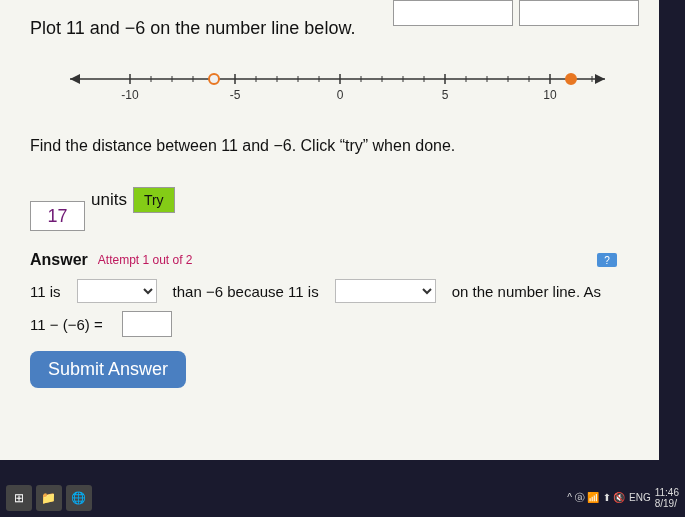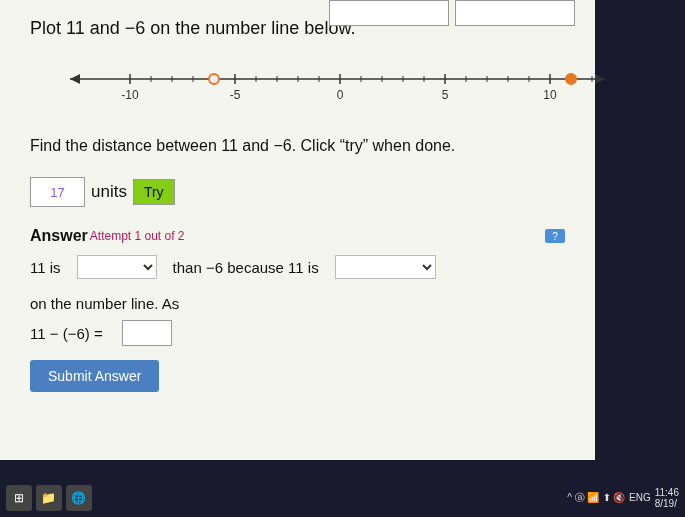--- a/index.html
+++ b/index.html
@@ -8,22 +8,22 @@
       font-family: Arial, sans-serif;
       width: 685px;
       height: 517px;
       overflow: hidden;
       position: relative;
     }
 
     .main-content {
       background: #f5f5f0;
       margin: 0;
-      padding: 18px 30px 20px 30px;
-      width: 595px;
+      padding: 18px 42px 20px 30px;
+      width: 659px;
       min-height: 460px;
       position: relative;
     }
 
     .problem-title {
       font-size: 18px;
       color: #111;
       margin-bottom: 18px;
       font-weight: normal;
     }
@@ -37,38 +37,39 @@
 
     .number-line-svg {
       width: 580px;
       height: 55px;
     }
 
     
     .find-distance {
       font-size: 16px;
       color: #111;
-      margin-bottom: 22px;
+      margin-bottom: 14px;
     }
 
     .answer-row {
       display: flex;
       align-items: center;
       gap: 6px;
       margin-bottom: 20px;
     }
 
     .answer-input {
       width: 55px;
       height: 30px;
       border: 1px solid #999;
       text-align: center;
-      font-size: 13px;
+      font-size: 18px;
       background: #fff;
-      color: #8b5cf6;
+      color: #701a75;
+      margin-top: 32px;
     }
 
     .units-label {
       font-size: 17px;
       color: #111;
     }
 
     .try-btn {
       border: 1px solid #999;
       background: #84cc16;
@@ -78,21 +79,21 @@
       color: #111;
     }
 
     .answer-section {
       margin-bottom: 12px;
     }
 
     .answer-header {
       display: flex;
       align-items: center;
-      gap: 2px;
+      gap: 10px;
       margin-bottom: 10px;
     }
 
     .answer-label {
       font-size: 16px;
       font-weight: bold;
       color: #111;
     }
 
     .attempt-text {
@@ -155,23 +156,23 @@
       text-align: center;
       font-size: 14px;
       background: #fff;
     }
 
     .submit-btn {
       background: #4a7fc1;
       color: #fff;
       border: none;
       padding: 8px 18px;
-      font-size: 14px;
+      font-size: 18px;
       cursor: pointer;
-      border-radius: 3px;
+      border-radius: 8px;
     }
 
     
     .taskbar {
       position: absolute;
       bottom: 0;
       left: 0;
       width: 685px;
       height: 38px;
       background: #1a1a2e;

